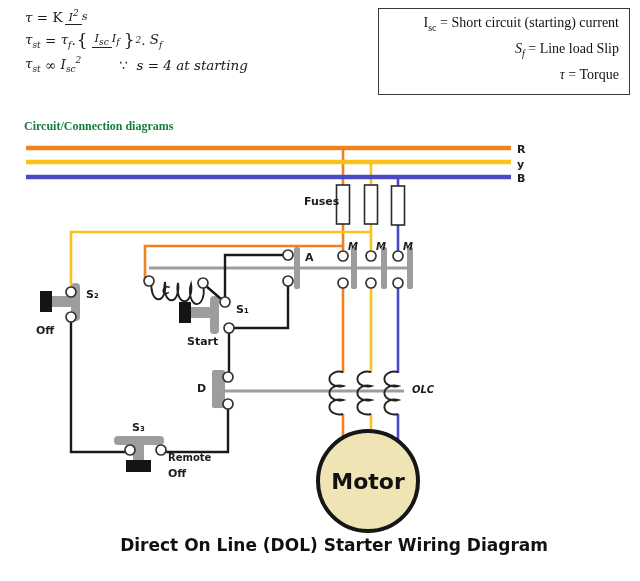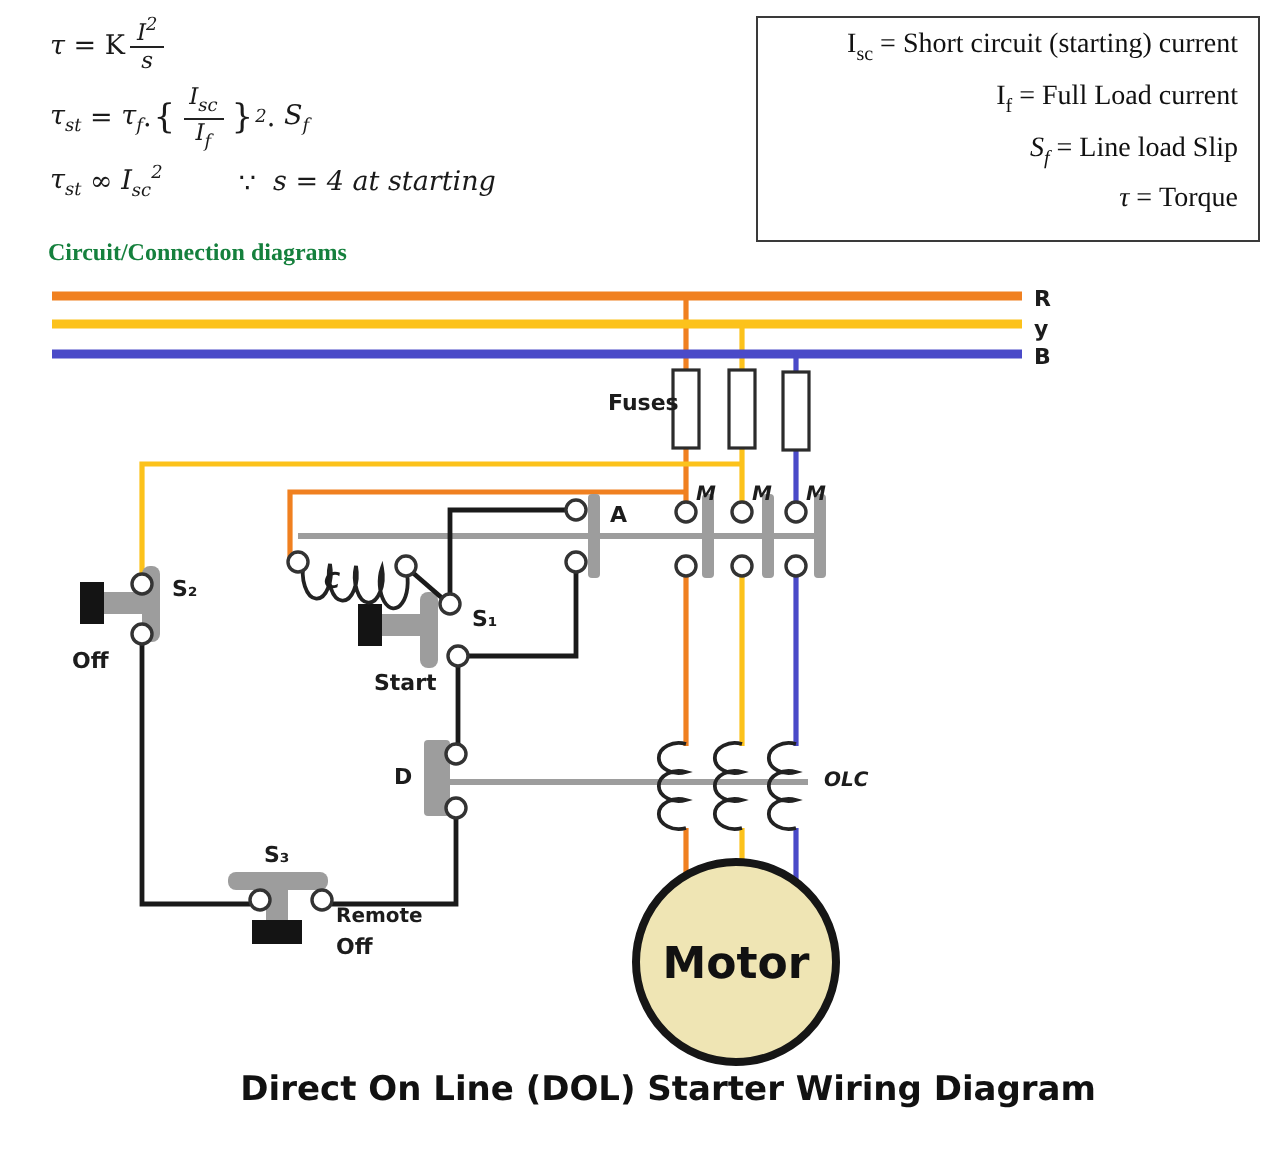--- a/index.html
+++ b/index.html
@@ -4,21 +4,21 @@
 <style>
   html,body{margin:0;padding:0;}
   body{width:640px;height:581px;background:#ffffff;position:relative;overflow:hidden;
        font-family:"DejaVu Serif",serif;color:#111;}
 
   
   .formulas{position:absolute;left:25px;top:8px;font-style:italic;font-size:13.5px;color:#1a1a1a;}
   .frow{display:flex;align-items:center;white-space:nowrap;margin-bottom:5px;}
   .frow sub{font-size:9px;font-style:italic;}
   .frow sup{font-size:9px;}
-  .frac{display:inline-flex;flex-direction:column;align-items:center;margin:0 3px;
+  .frac{display:inline-flex;flex-direction:row;align-items:center;margin:0 3px;
         font-size:11.5px;line-height:1.15;}
   .frac .num{border-bottom:1.2px solid #222;padding:0 3px;}
   .brace{font-size:17px;font-style:normal;margin:0 1px;}
   .gap40{display:inline-block;width:38px;}
   .upright{font-style:normal;}
 
   
   .legend{position:absolute;left:378px;top:8px;width:230px;border:1.6px solid #3a3a3a;
           padding:3px 10px 5px 10px;font-family:"Liberation Serif",serif;
           font-size:14px;line-height:21px;color:#111;text-align:right;}
@@ -77,21 +77,20 @@
     <span class="upright">∞</span>&nbsp;
     <span><span>I</span><sub>sc</sub><sup>2</sup></span>
     <span class="gap40"></span>
     <span class="upright">∵</span>&nbsp;&nbsp;
     <span>s = 4 at starting</span>
   </div>
 </div>
 
 <div class="legend">
   <div><span>I</span><sub>sc</sub> <span>= Short circuit (starting) current</span></div>
-  <div><span>I</span><sub>f</sub> <span>= Full Load current</span></div>
   <div><span class="it">S</span><sub class="it">f</sub> <span>= Line load Slip</span></div>
   <div><span class="it">τ</span><sub></sub> <span>= Torque</span></div>
 </div>
 
 <div class="heading">Circuit/Connection diagrams</div>
 
 <svg class="diagram" width="640" height="581" viewBox="0 0 640 581">
 
   <g fill="none" stroke-width="2.6" stroke="#F08020">
     <line x1="26" y1="148" x2="511" y2="148" stroke-width="4.5"></line>

